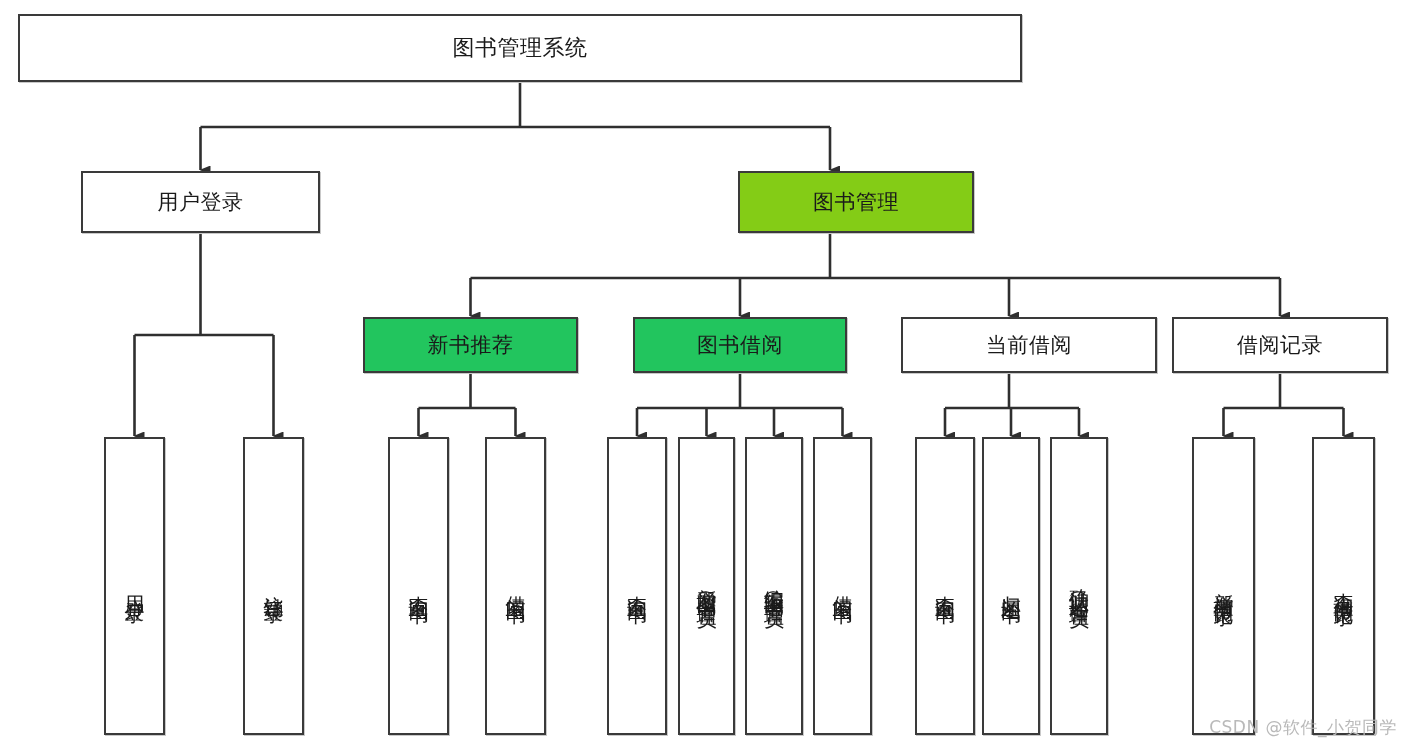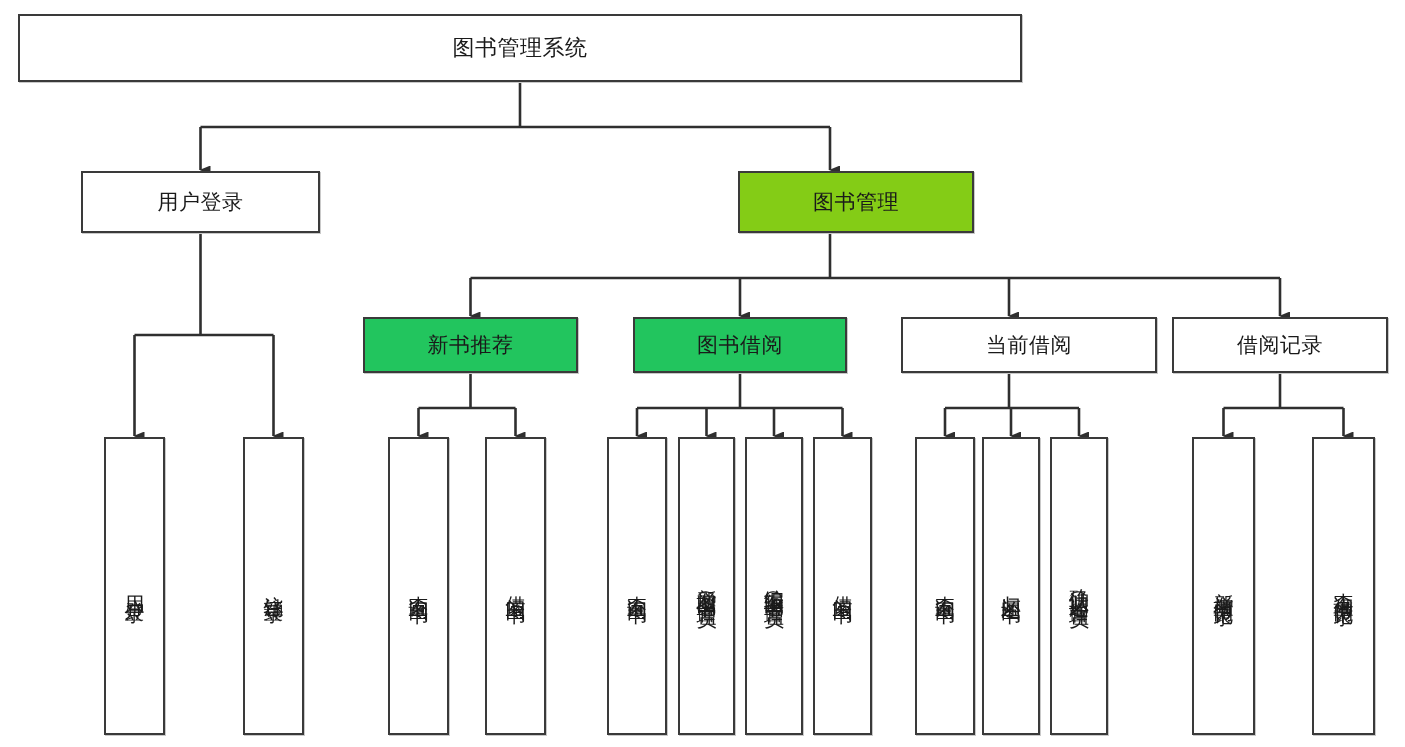--- a/index.html
+++ b/index.html
@@ -177,13 +177,14 @@
         <span class="node-label">确认归还（管理员）</span>
       </div>
       <div class="node vertical" style="left: 1192px; top: 437px; width: 63px; height: 298px; border-color: rgb(58, 58, 58); background: rgb(255, 255, 255); color: rgb(26, 26, 26);">
         <span class="node-label">新增借阅记录</span>
       </div>
       <div class="node vertical" style="left: 1312px; top: 437px; width: 63px; height: 298px; border-color: rgb(58, 58, 58); background: rgb(255, 255, 255); color: rgb(26, 26, 26);">
         <span class="node-label">查询借阅记录</span>
       </div>
     </div>
 
+  <div class="watermark">CSDN @软件_小贺同学</div>
 </div>
 
 </body></html>

